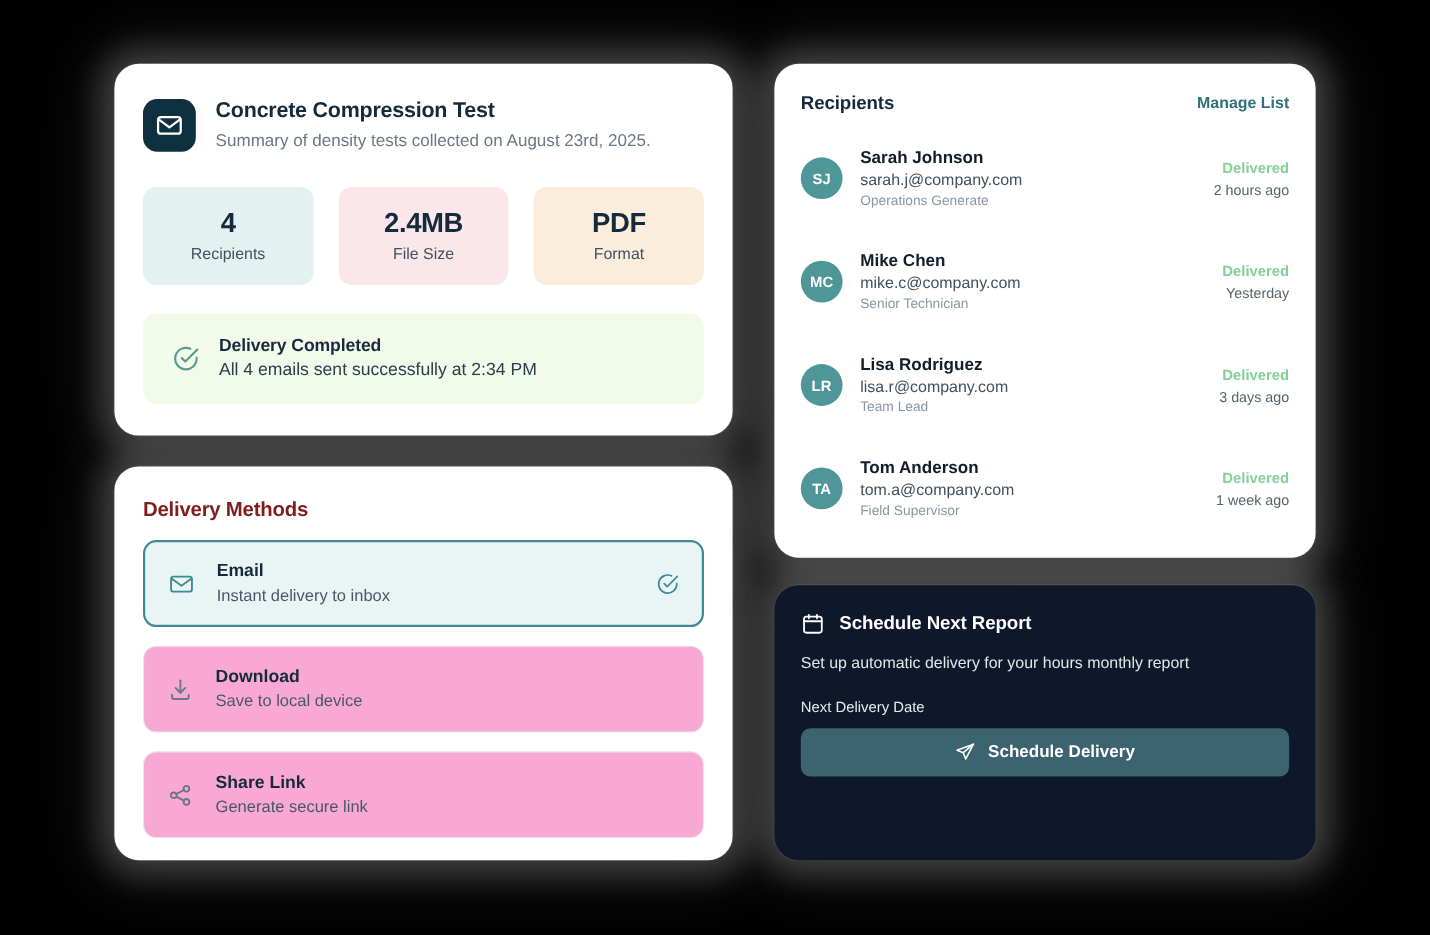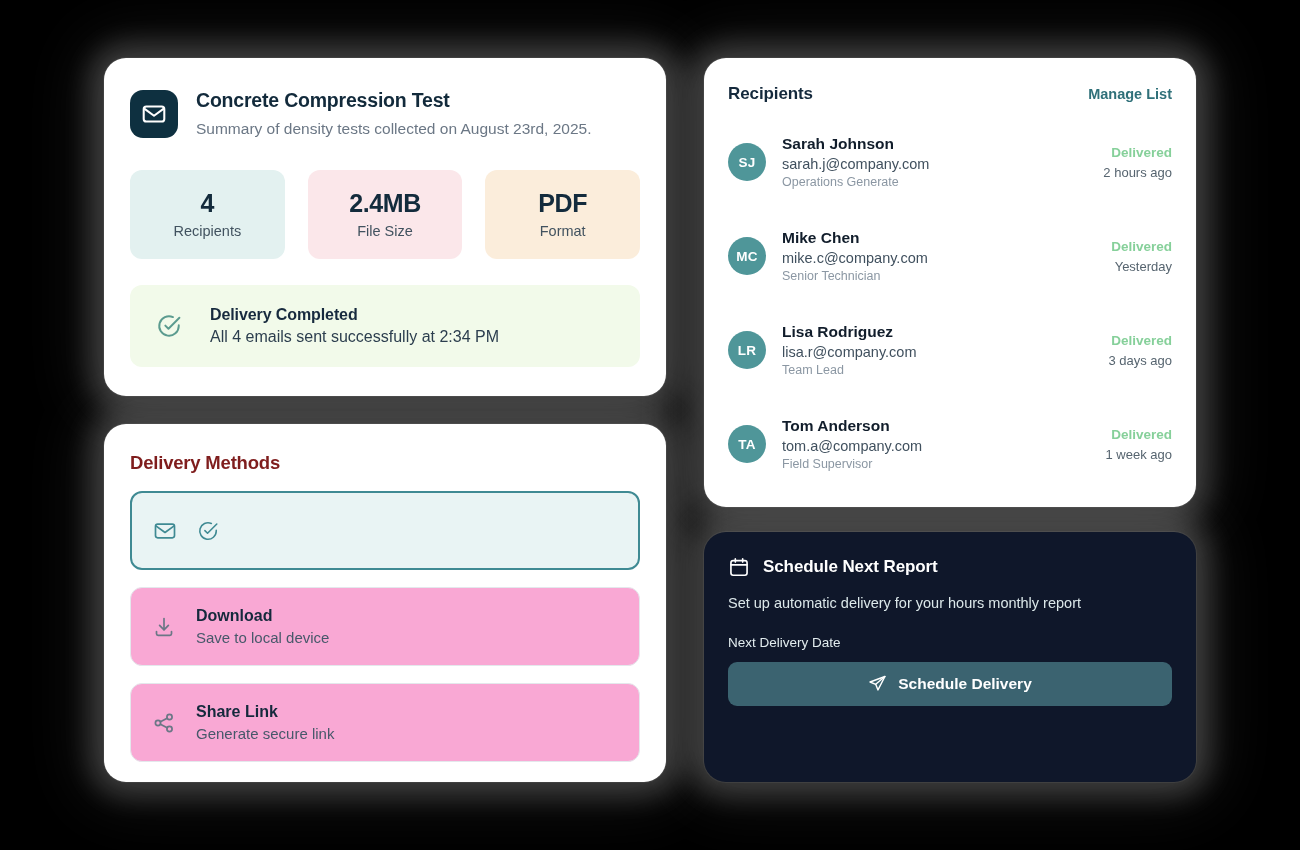--- a/index.html
+++ b/index.html
@@ -67,21 +67,21 @@
     gap: 5px;
   }
   .stat-value { font-size: 25px; font-weight: bold; color: #132b3c; letter-spacing: -0.4px; }
   .stat-label { font-size: 14.5px; color: #41525f; }
 
   .banner {
     margin-top: 26px;
     height: 82px;
     border-radius: 12px;
     background: #f2faea;
-    display: flex; align-items: center; gap: 28px;
+    display: flex; align-items: center; gap: 17px;
     padding: 0 26px;
   }
   .banner-title { font-size: 16px; font-weight: bold; color: #172a3e; letter-spacing: -0.1px; }
   .banner-sub { font-size: 16px; color: #2c3e4e; margin-top: 4px; }
 
   
   #methods-card { left: 104px; top: 424px; width: 562px; height: 358px; padding: 28px 26px 26px 26px; }
 
   .section-title { font-size: 18.5px; font-weight: bold; color: #7f1d1d; letter-spacing: -0.2px; }
 
@@ -227,20 +227,24 @@
   <div class="card" id="methods-card">
     <div class="section-title">Delivery Methods</div>
 
     <div class="method selected">
       <span class="method-icon">
         <svg class="ico" width="24" height="24" viewBox="0 0 24 24" fill="none" stroke="#3f8a93" stroke-width="1.7" stroke-linecap="round" stroke-linejoin="round">
           <rect x="2.5" y="5.2" width="19" height="13.6" rx="2.2"></rect>
           <path d="M3.2 7.1l8.8 6.4 8.8-6.4"></path>
         </svg>
       </span>
+      <div class="method-text">
+        <div class="method-name">Email</div>
+        <div class="method-desc">Instant delivery to inbox</div>
+      </div>
       <span>
         <svg class="ico" width="22" height="22" viewBox="0 0 24 24" fill="none" stroke="#3f8a93" stroke-width="1.7" stroke-linecap="round" stroke-linejoin="round">
           <path d="M21 11.2V12a9 9 0 1 1-5.34-8.22"></path>
           <path d="M8.6 11.6l2.9 2.9L21.6 4.4"></path>
         </svg>
       </span>
     </div>
 
     <div class="method">
       <span class="method-icon">

